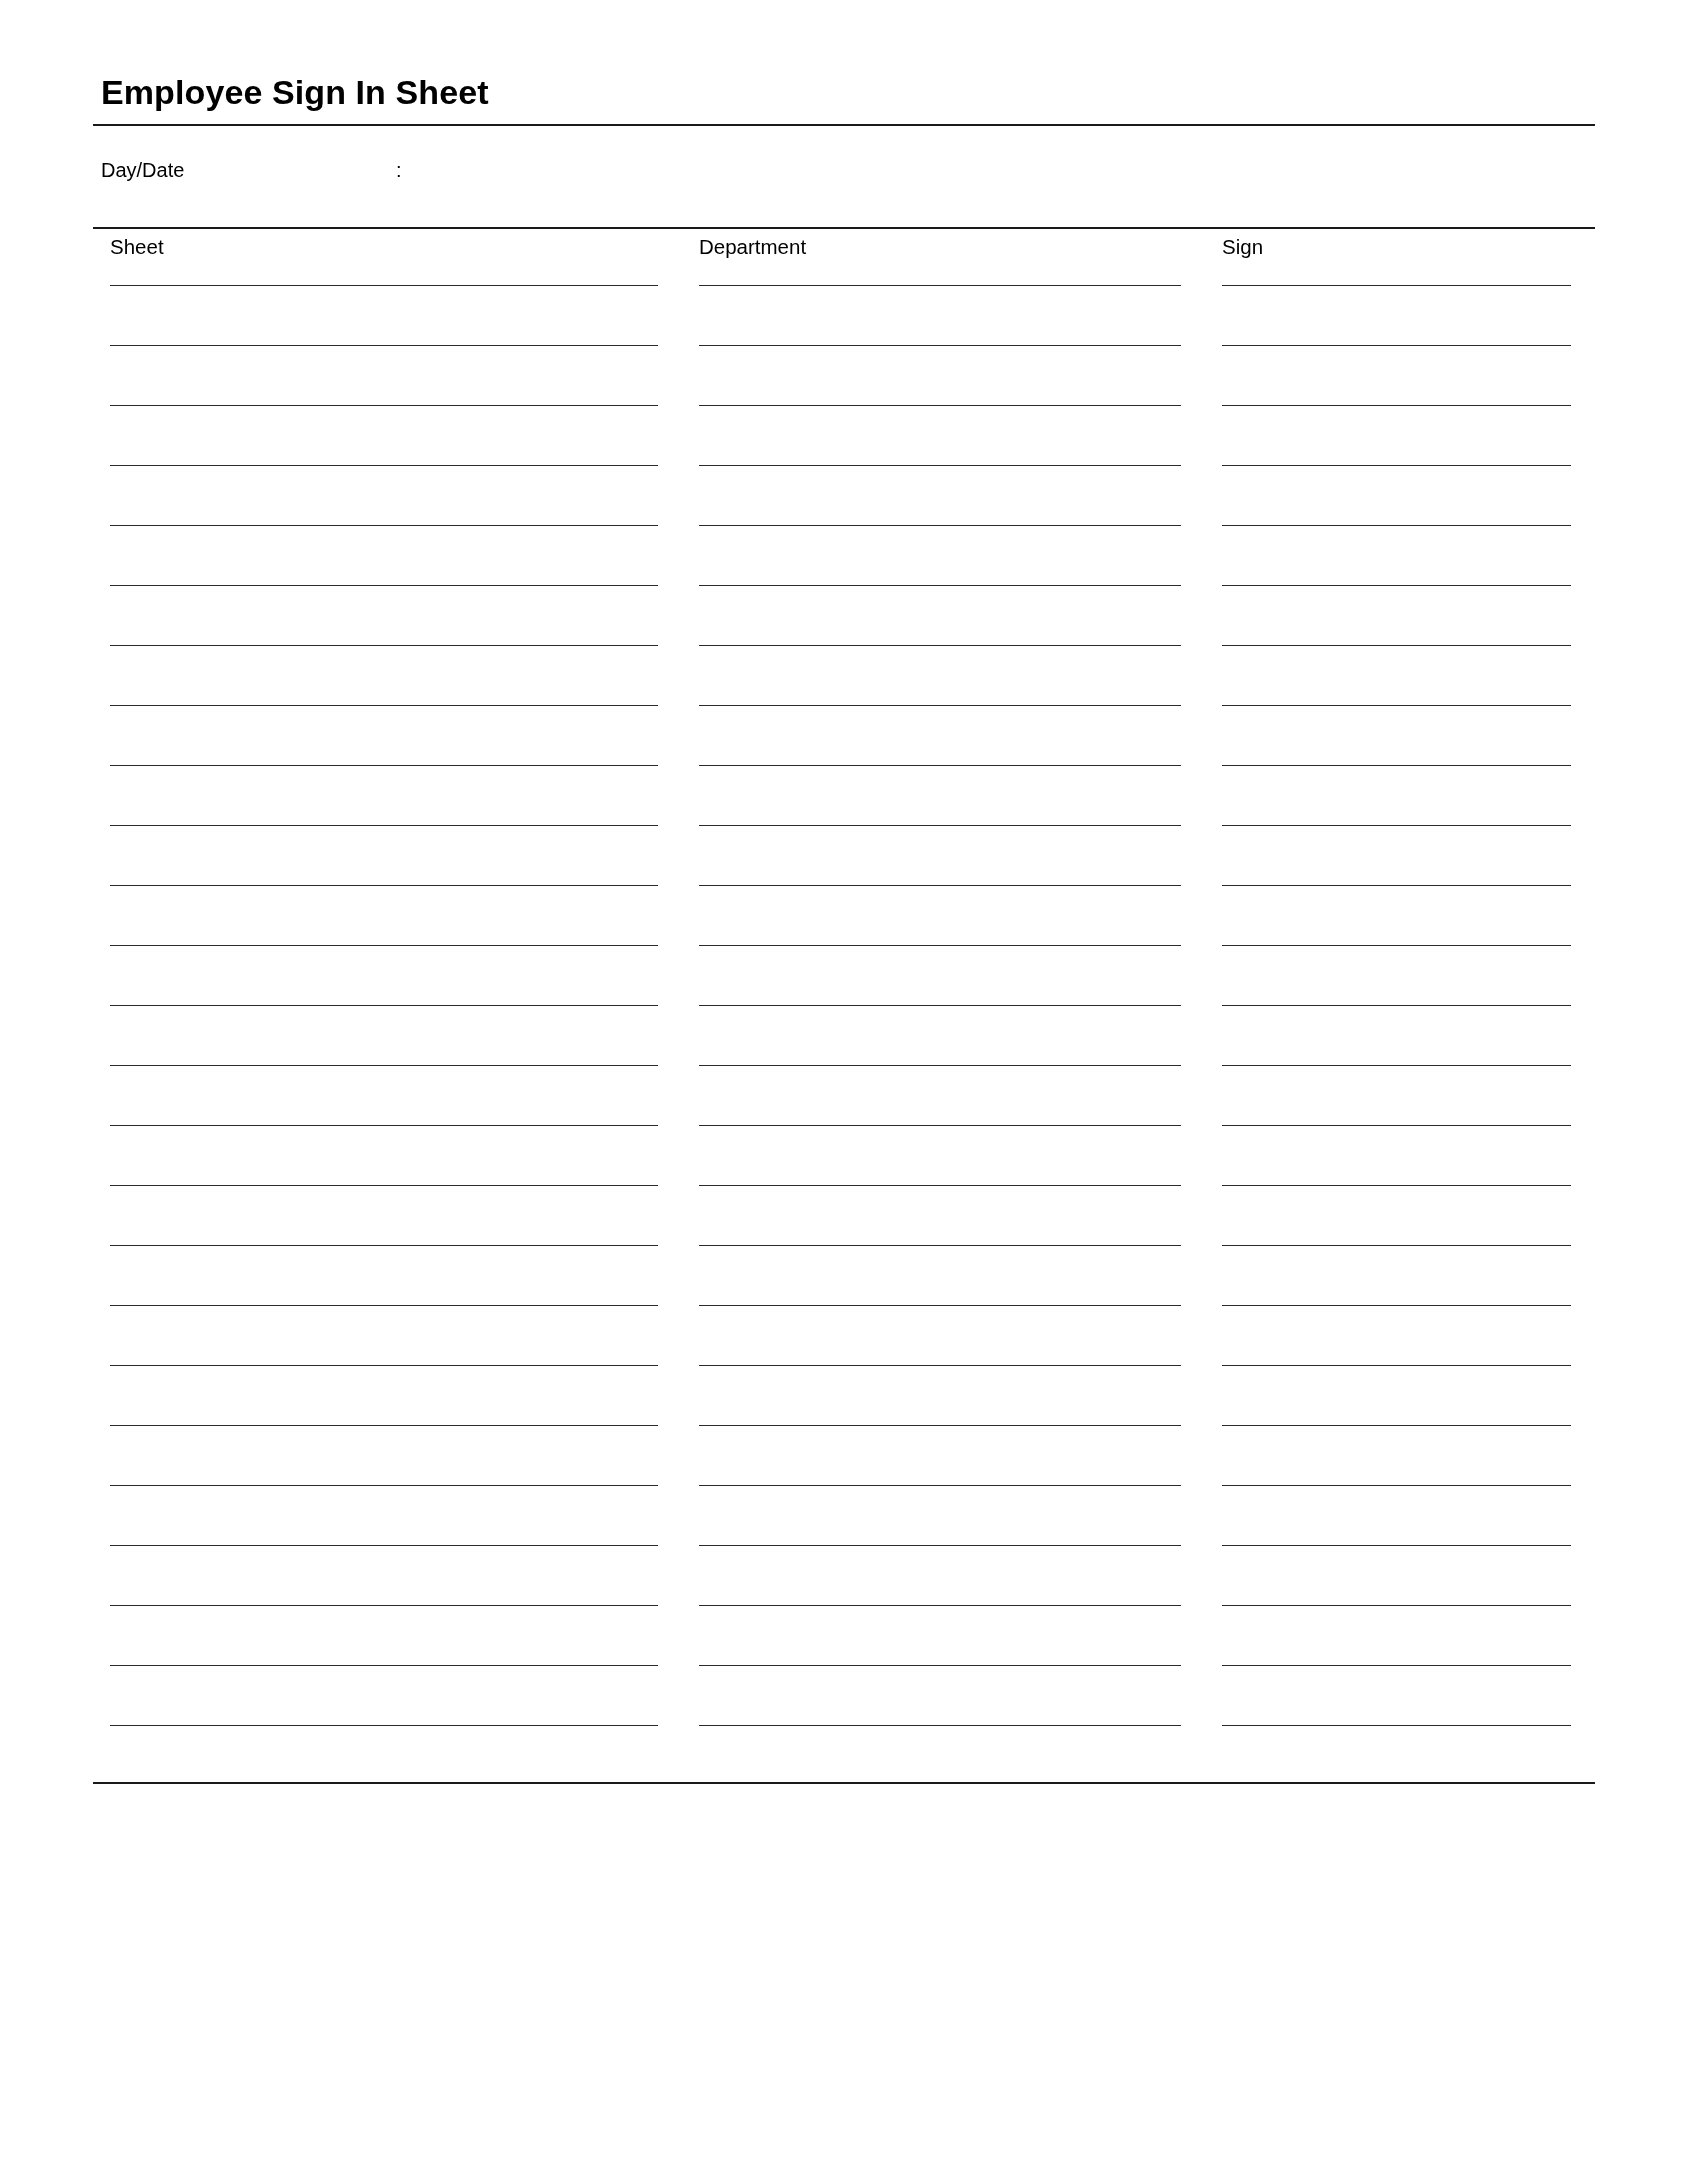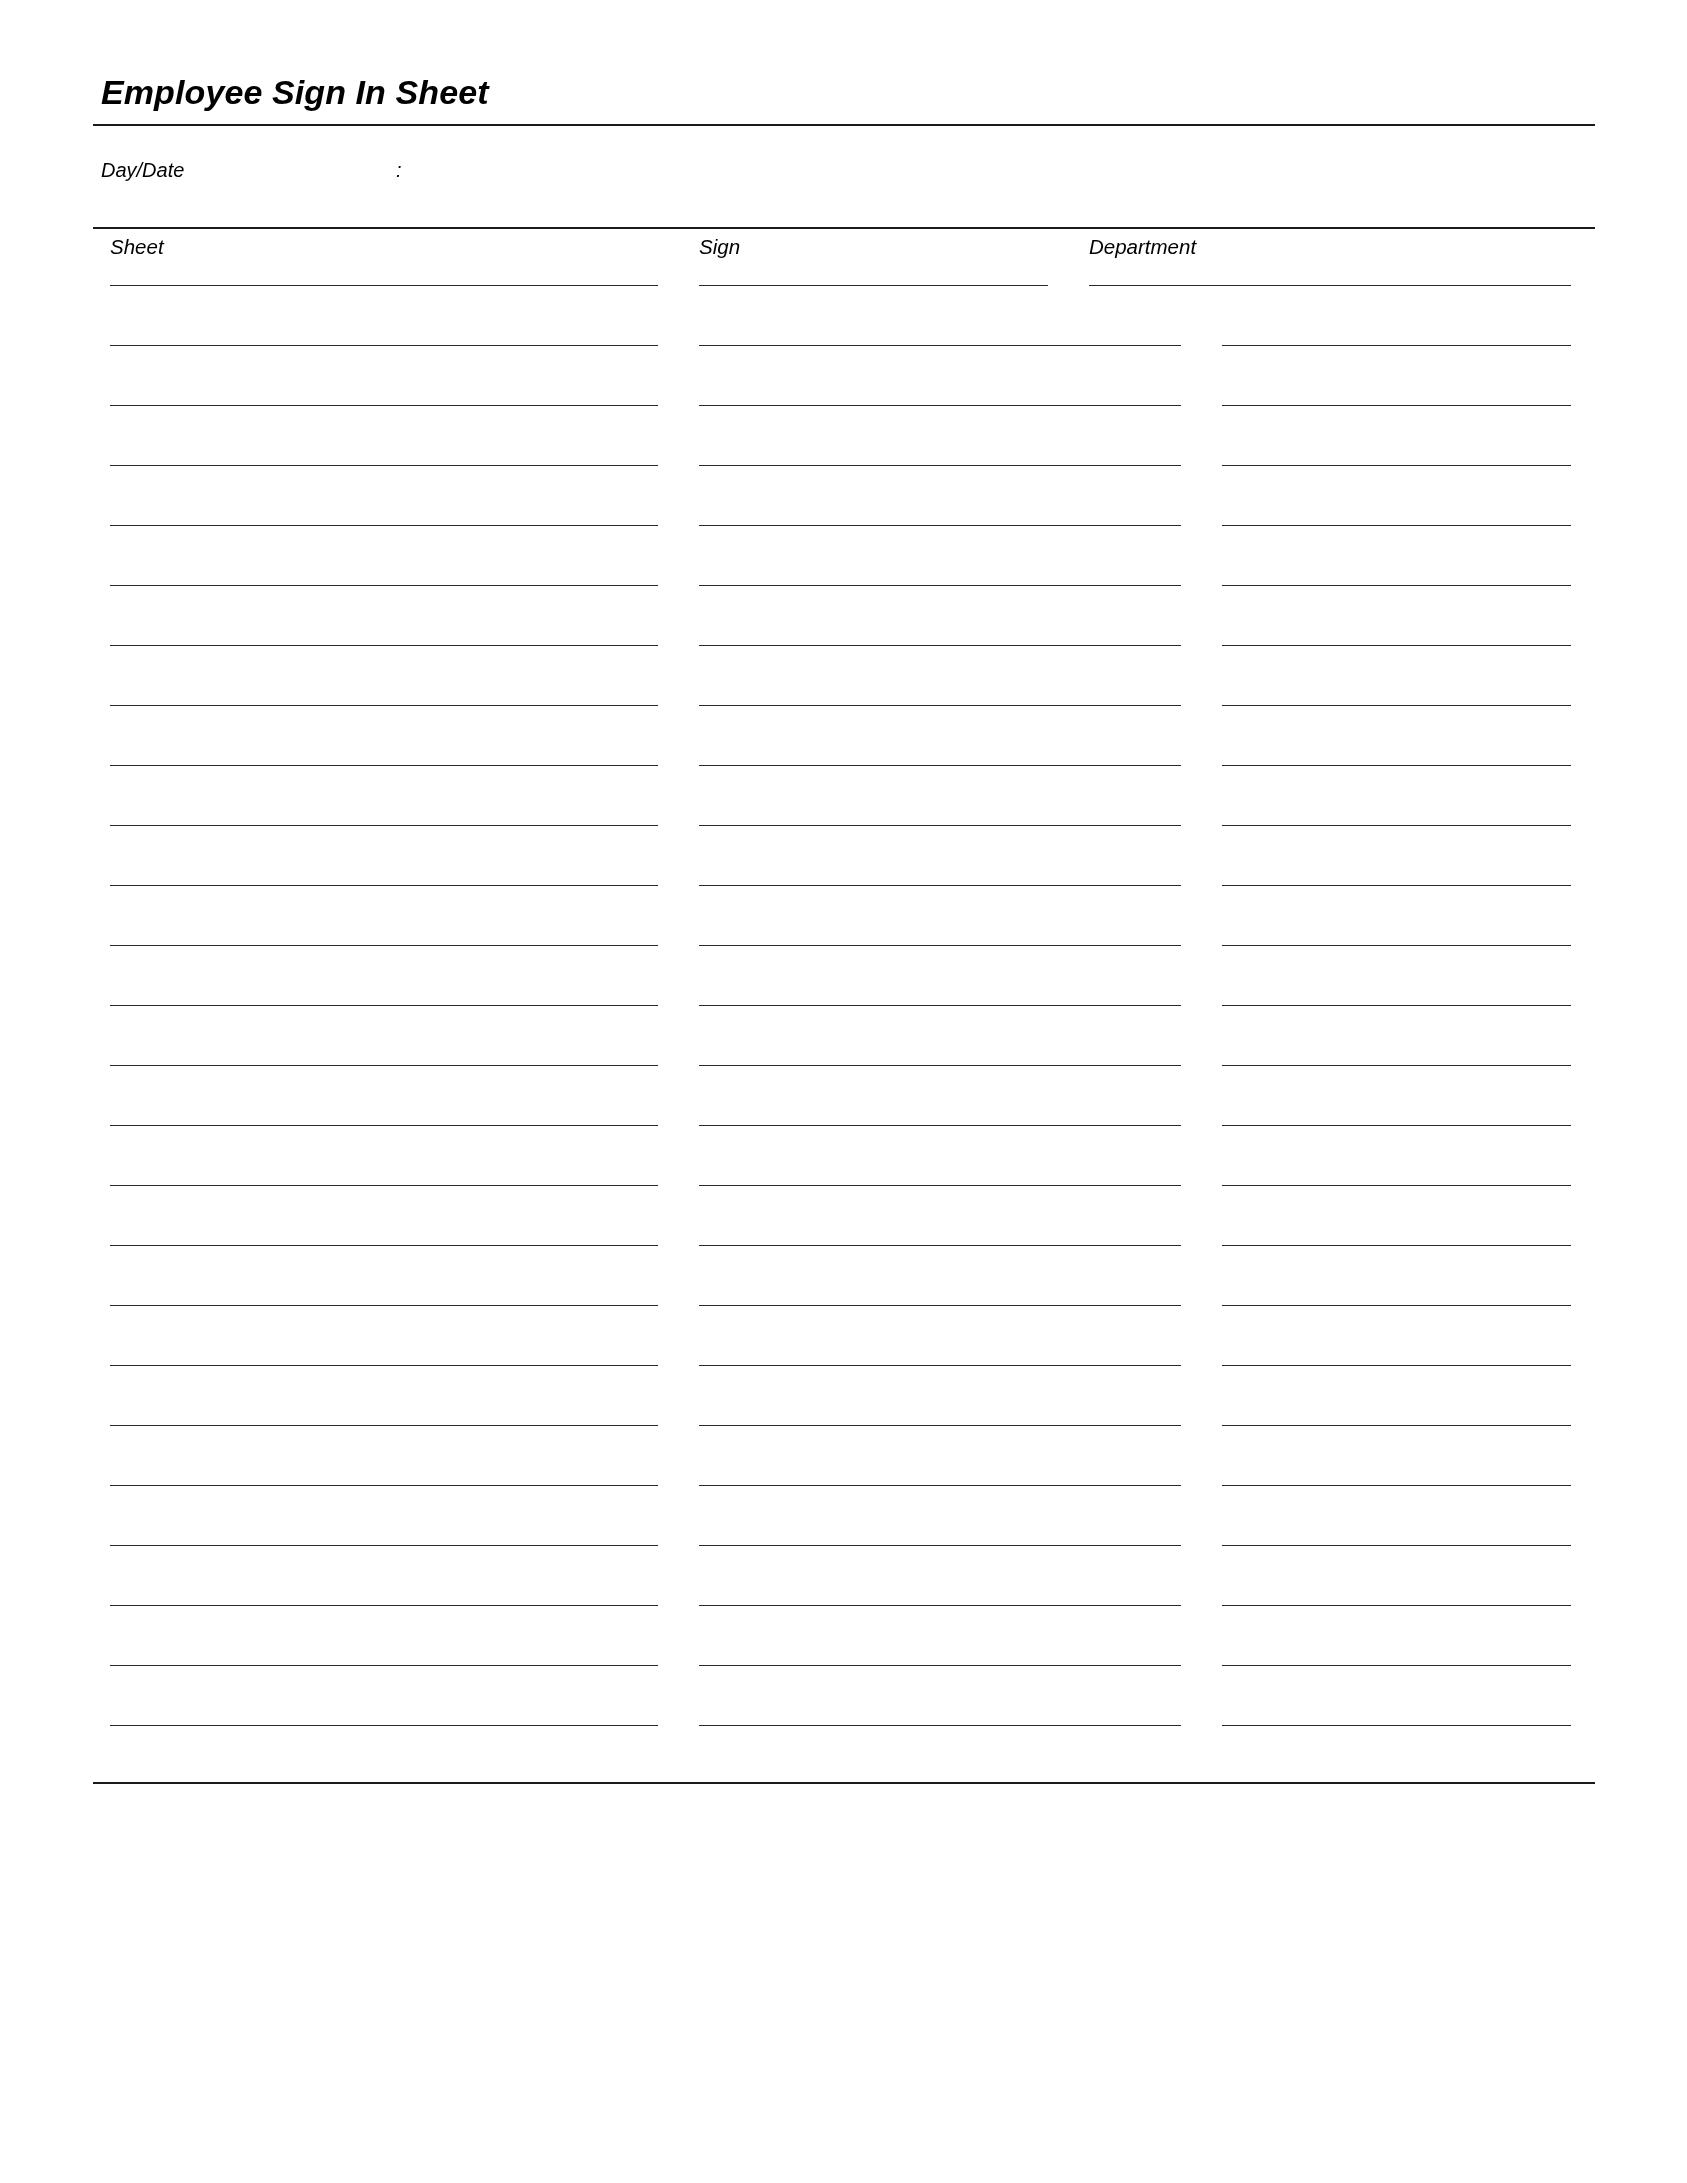--- a/index.html
+++ b/index.html
@@ -21,21 +21,20 @@
     top: 0;
     width: 1687px;
     height: 2183px;
     background: #ffffff;
   }
   .sheet {
     position: absolute;
     left: 93px;
     top: 73px;
     width: 1502px;
-    font-style: italic;
   }
 
   
   .title-block {
     padding: 0 0 5.3px 8px;
     border-bottom: 2px solid #1a1a1a;
     width: 1502px;
     box-sizing: border-box;
   }
   .title {
@@ -149,28 +148,28 @@
       <span class="daydate-value"></span>
     </div>
 
     <div class="table">
 
       <div class="row header-row">
         <div class="cell c-name">
           <span class="header-text">Sheet</span>
           <span class="rule"></span>
         </div>
+        <div class="cell c-dept">
+          <span class="header-text">Department</span>
+          <span class="rule"></span>
+        </div>
         <div class="cell c-sign">
           <span class="header-text">Sign</span>
           <span class="rule"></span>
         </div>
-        <div class="cell c-dept">
-          <span class="header-text">Department</span>
-          <span class="rule"></span>
-        </div>
       </div>
 
       <div class="row data-row">
         <div class="cell c-name">
             <span class="cell-inner"></span>
             <span class="rule"></span>
           </div>
         <div class="cell c-dept">
             <span class="cell-inner"></span>
             <span class="rule"></span>

